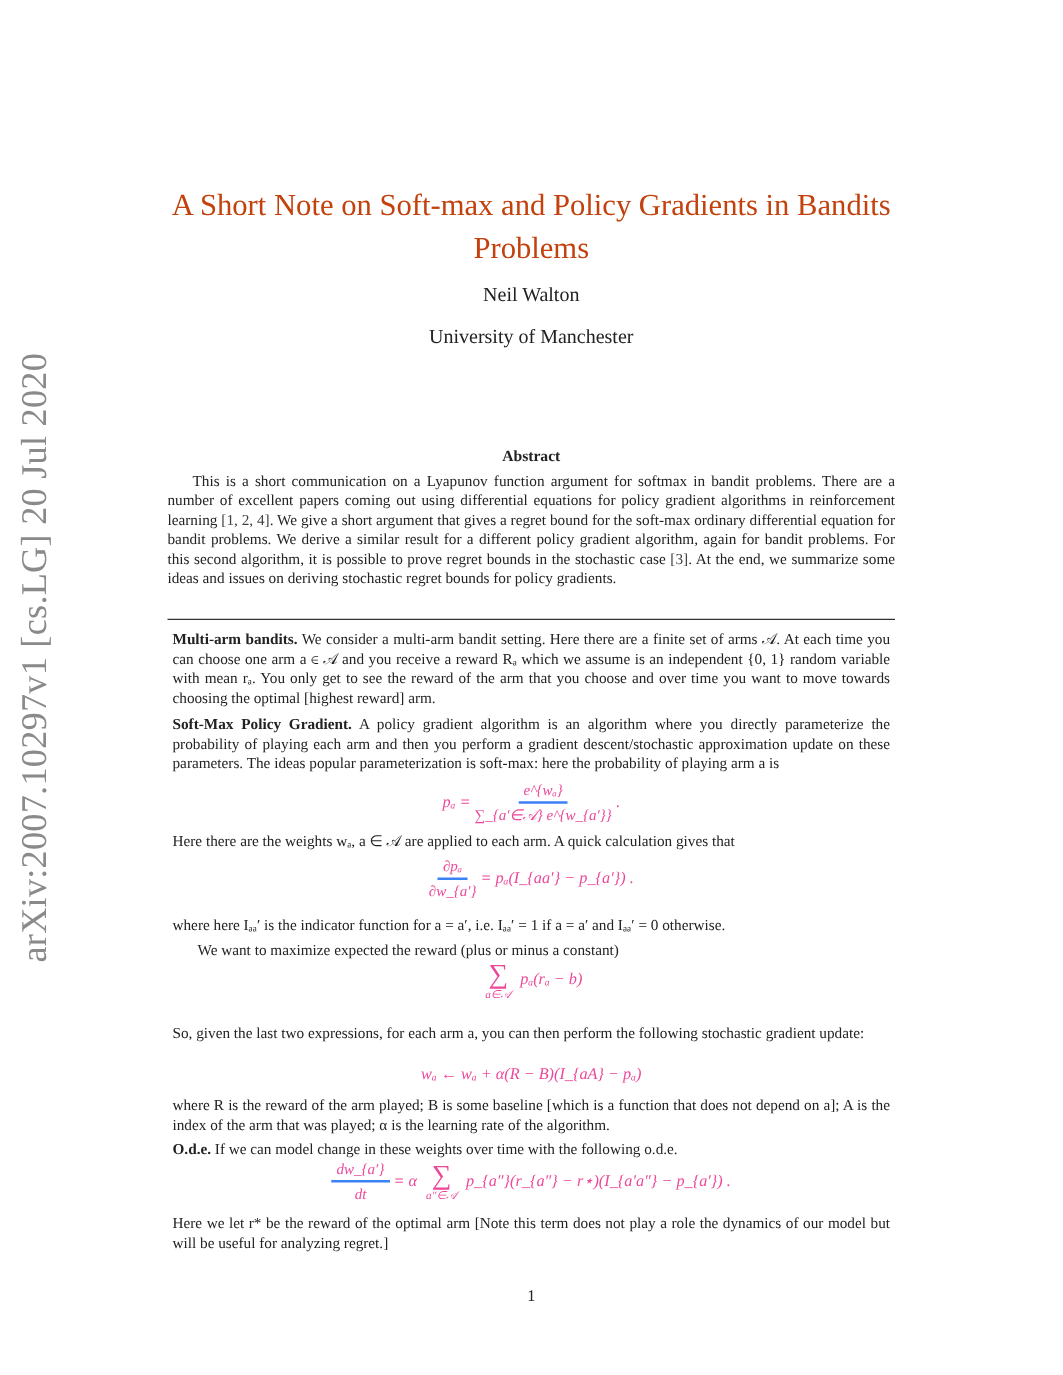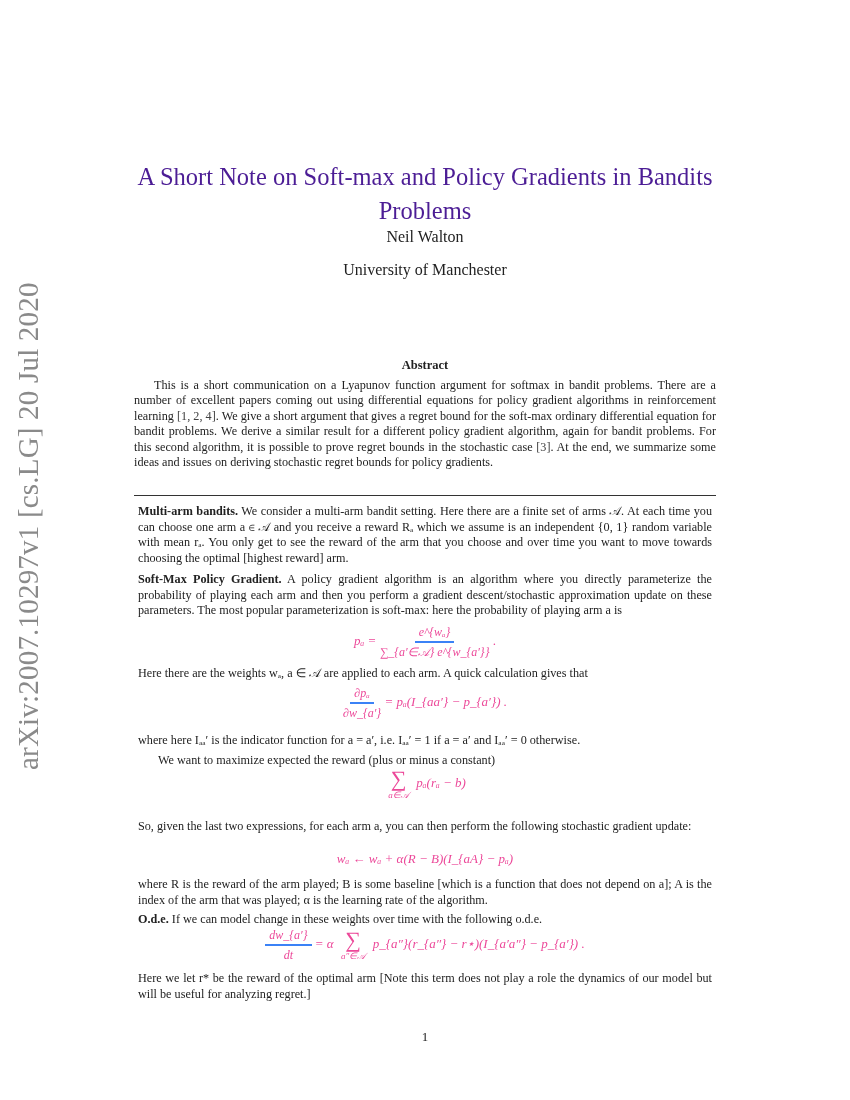--- a/index.html
+++ b/index.html
@@ -6,21 +6,21 @@
   body { width: 850px; height: 1100px; position: relative; overflow: hidden;
          font-family: "DejaVu Serif", "Liberation Serif", serif; color: #222; }
   .page { position: absolute; left: 0; top: 0; width: 850px; height: 1100px; }
   .sidebar-stamp {
     position: absolute; left: 12px; top: 770px;
     transform-origin: 0 0; transform: rotate(-90deg);
     font-family: "Liberation Serif", serif; font-size: 29px; color: #8a8a8a;
     white-space: nowrap; letter-spacing: 0.2px;
   }
   .center { position: absolute; left: 134px; width: 582px; text-align: center; }
-  .title { top: 148px; font-family: "Liberation Serif", serif; font-size: 24.5px; line-height: 34px; color: #4c1d95; margin-top: 12px; }
+  .title { top: 148px; font-family: "Liberation Serif", serif; font-size: 24.5px; line-height: 34px; color: #c2410c; }
   .author { top: 228px; font-family: "Liberation Serif", serif; font-size: 16px; }
   .affil { top: 261px; font-family: "Liberation Serif", serif; font-size: 16px; }
   .date { top: 305px; font-family: "Liberation Serif", serif; font-size: 16px; }
   .abs-title { top: 358px; font-family: "Liberation Serif", serif; font-weight: bold; font-size: 12.5px; }
   .abstract { position: absolute; left: 134px; width: 582px; top: 378px;
     font-family: "Liberation Serif", serif; font-size: 12.2px; line-height: 15.4px; text-align: justify; }
   .abstract p { margin: 0; text-indent: 20px; }
   .cite { color: #404040; }
   .rule { position: absolute; left: 134px; width: 582px; top: 495px; height: 0; border-top: 1.3px solid #333; }
   .body { position: absolute; left: 134px; width: 582px;
@@ -56,21 +56,21 @@
     <p><span>This is a short communication on a Lyapunov function argument for softmax in bandit problems. There are a number of excellent papers coming out using differential equations for policy gradient algorithms in reinforcement learning </span><span class="cite">[1, 2, 4]</span><span>. We give a short argument that gives a regret bound for the soft-max ordinary differential equation for bandit problems. We derive a similar result for a different policy gradient algorithm, again for bandit problems. For this second algorithm, it is possible to prove regret bounds in the stochastic case </span><span class="cite">[3]</span><span>. At the end, we summarize some ideas and issues on deriving stochastic regret bounds for policy gradients.</span></p>
   </div>
 
   <div class="rule"></div>
 
   <div class="body" style="top:500px;">
     <p><span class="run">Multi-arm bandits.</span><span> We consider a multi-arm bandit setting. Here there are a finite set of arms 𝒜. At each time you can choose one arm a ∈ 𝒜 and you receive a reward Rₐ which we assume is an independent {0, 1} random variable with mean rₐ. You only get to see the reward of the arm that you choose and over time you want to move towards choosing the optimal [highest reward] arm.</span></p>
   </div>
 
   <div class="body" style="top:568px;">
-    <p><span class="run">Soft-Max Policy Gradient.</span><span> A policy gradient algorithm is an algorithm where you directly parameterize the probability of playing each arm and then you perform a gradient descent/stochastic approximation update on these parameters. The most popular parameterization is soft-max: here the probability of playing arm a is</span></p>
+    <p><span class="run">Soft-Max Policy Gradient.</span><span> A policy gradient algorithm is an algorithm where you directly parameterize the probability of playing each arm and then you perform a gradient descent/stochastic approximation update on these parameters. The ideas popular parameterization is soft-max: here the probability of playing arm a is</span></p>
   </div>
 
   <div class="eq" style="top:625px;">
     <span>pₐ =</span>
     <span class="frac">
       <span class="num">e^{wₐ}</span>
       <span class="den">∑_{a′∈𝒜} e^{w_{a′}}</span>
     </span>
     <span class="up">.</span>
   </div>

